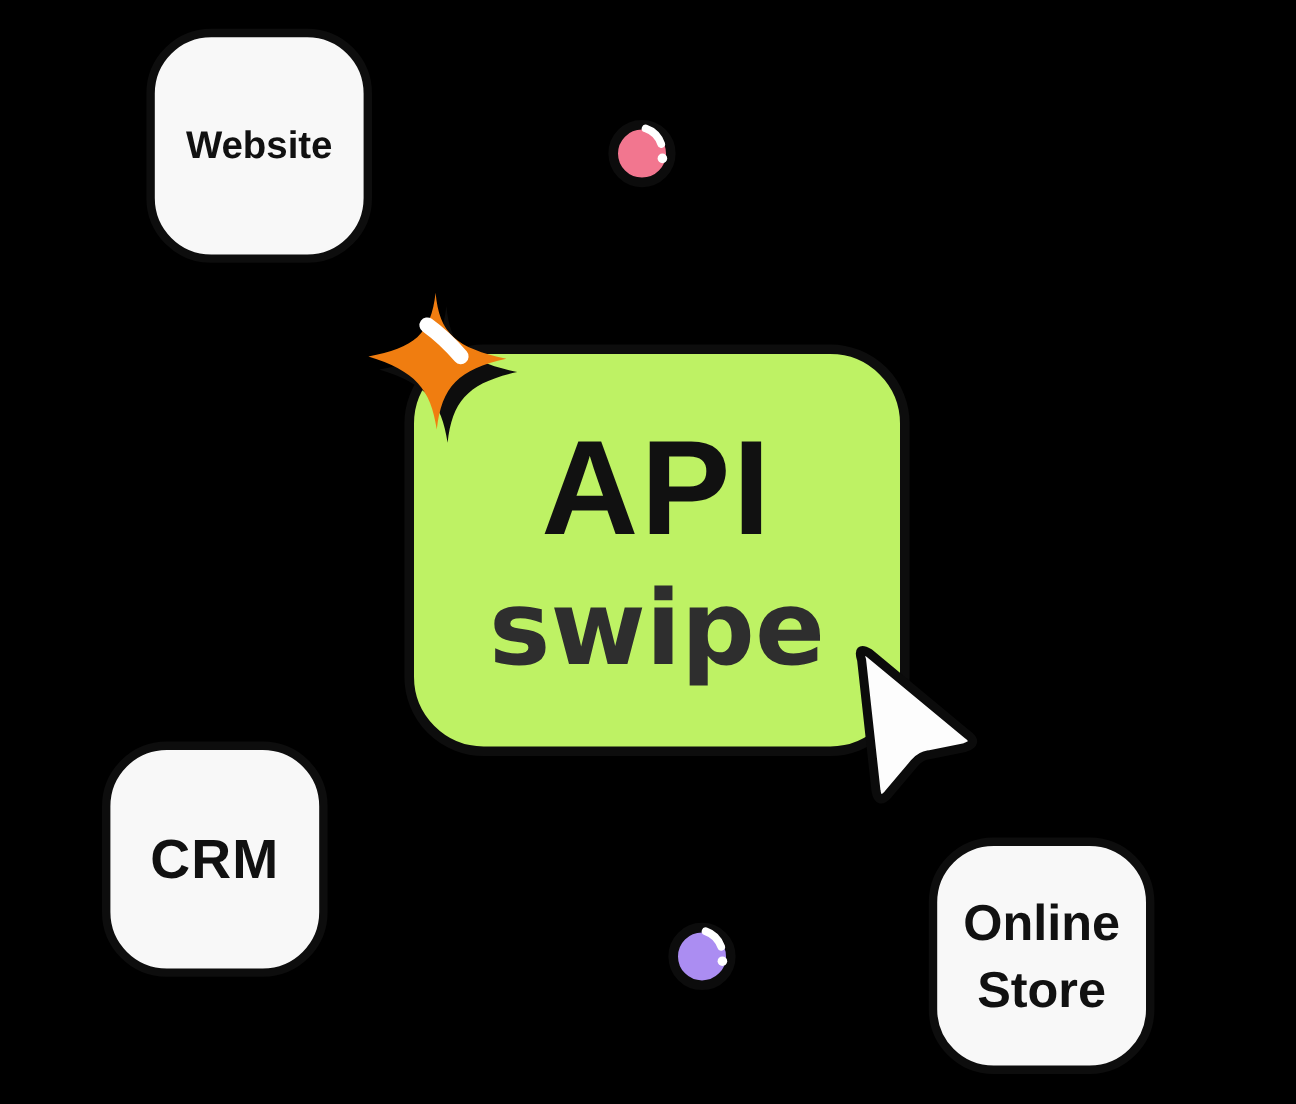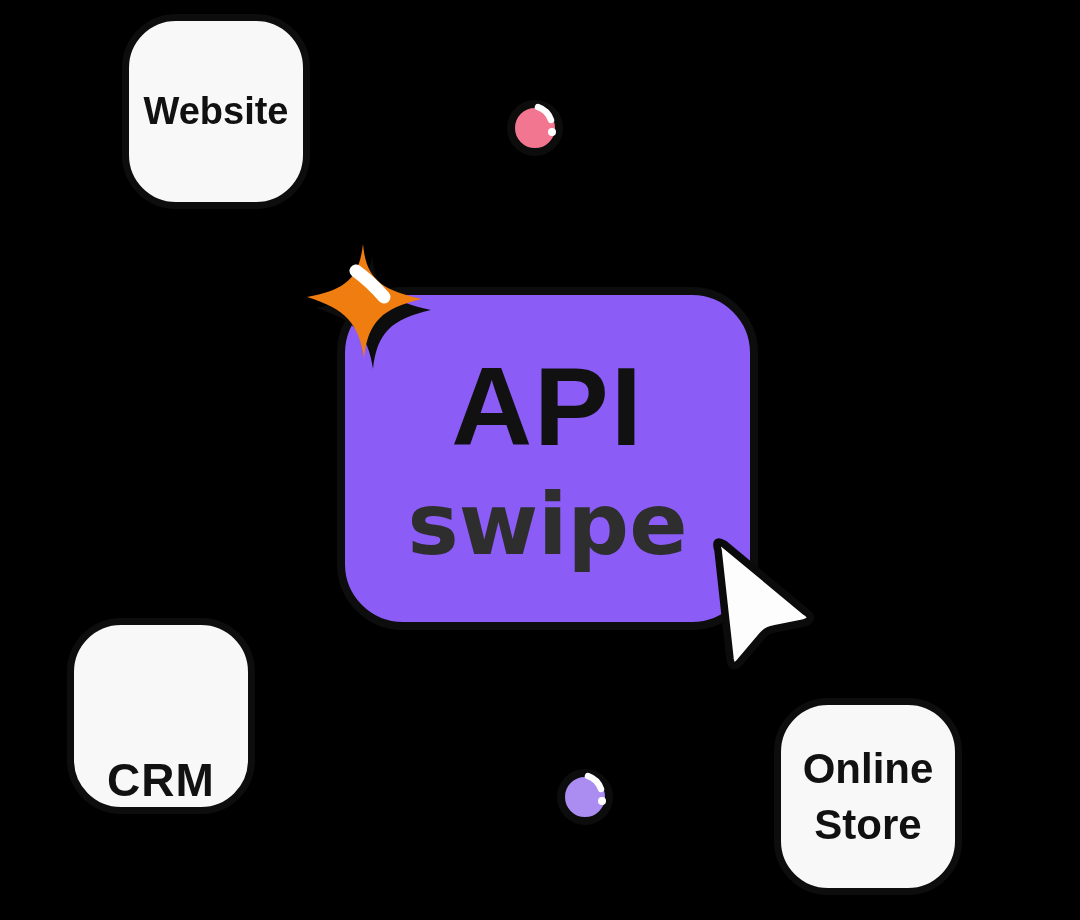--- a/index.html
+++ b/index.html
@@ -25,31 +25,31 @@
     align-items: center;
     justify-content: center;
     text-align: center;
     color: #111111;
     font-weight: 700;
   }
   .card .label {
     display: block;
     padding: 0 10px;
   }
-  .node-website { left: 122px; top: 14px;  width: 188px; height: 195px; font-size: 38px; }
+  .node-website { left: 122px; top: 24px;  width: 188px; height: 195px; font-size: 32px; }
   .node-erp     { left: 804px; top: 13px;  width: 187px; height: 199px; font-size: 49px; letter-spacing: 1px; }
-  .node-crm     { left: 67px;  top: 618px; width: 188px; height: 196px; font-size: 46px; letter-spacing: 1px; align-items: flex-end; }
+  .node-crm     { left: 85px;  top: 618px; width: 188px; height: 196px; font-size: 46px; letter-spacing: 1px; }
   .node-online  { left: 774px; top: 698px; width: 188px; height: 197px; font-size: 42px; line-height: 1.32; }
 
   .center-card {
     position: absolute;
     left: 337px; top: 287px;
     width: 421px; height: 343px;
     box-sizing: border-box;
-    background: #8b5cf6;
+    background: #bef264;
     border: 8px solid #0d0d0d;
     border-radius: 66px;
     display: flex;
     flex-direction: column;
     align-items: center;
     justify-content: center;
     text-align: center;
     z-index: 2;
   }
   .center-title {

